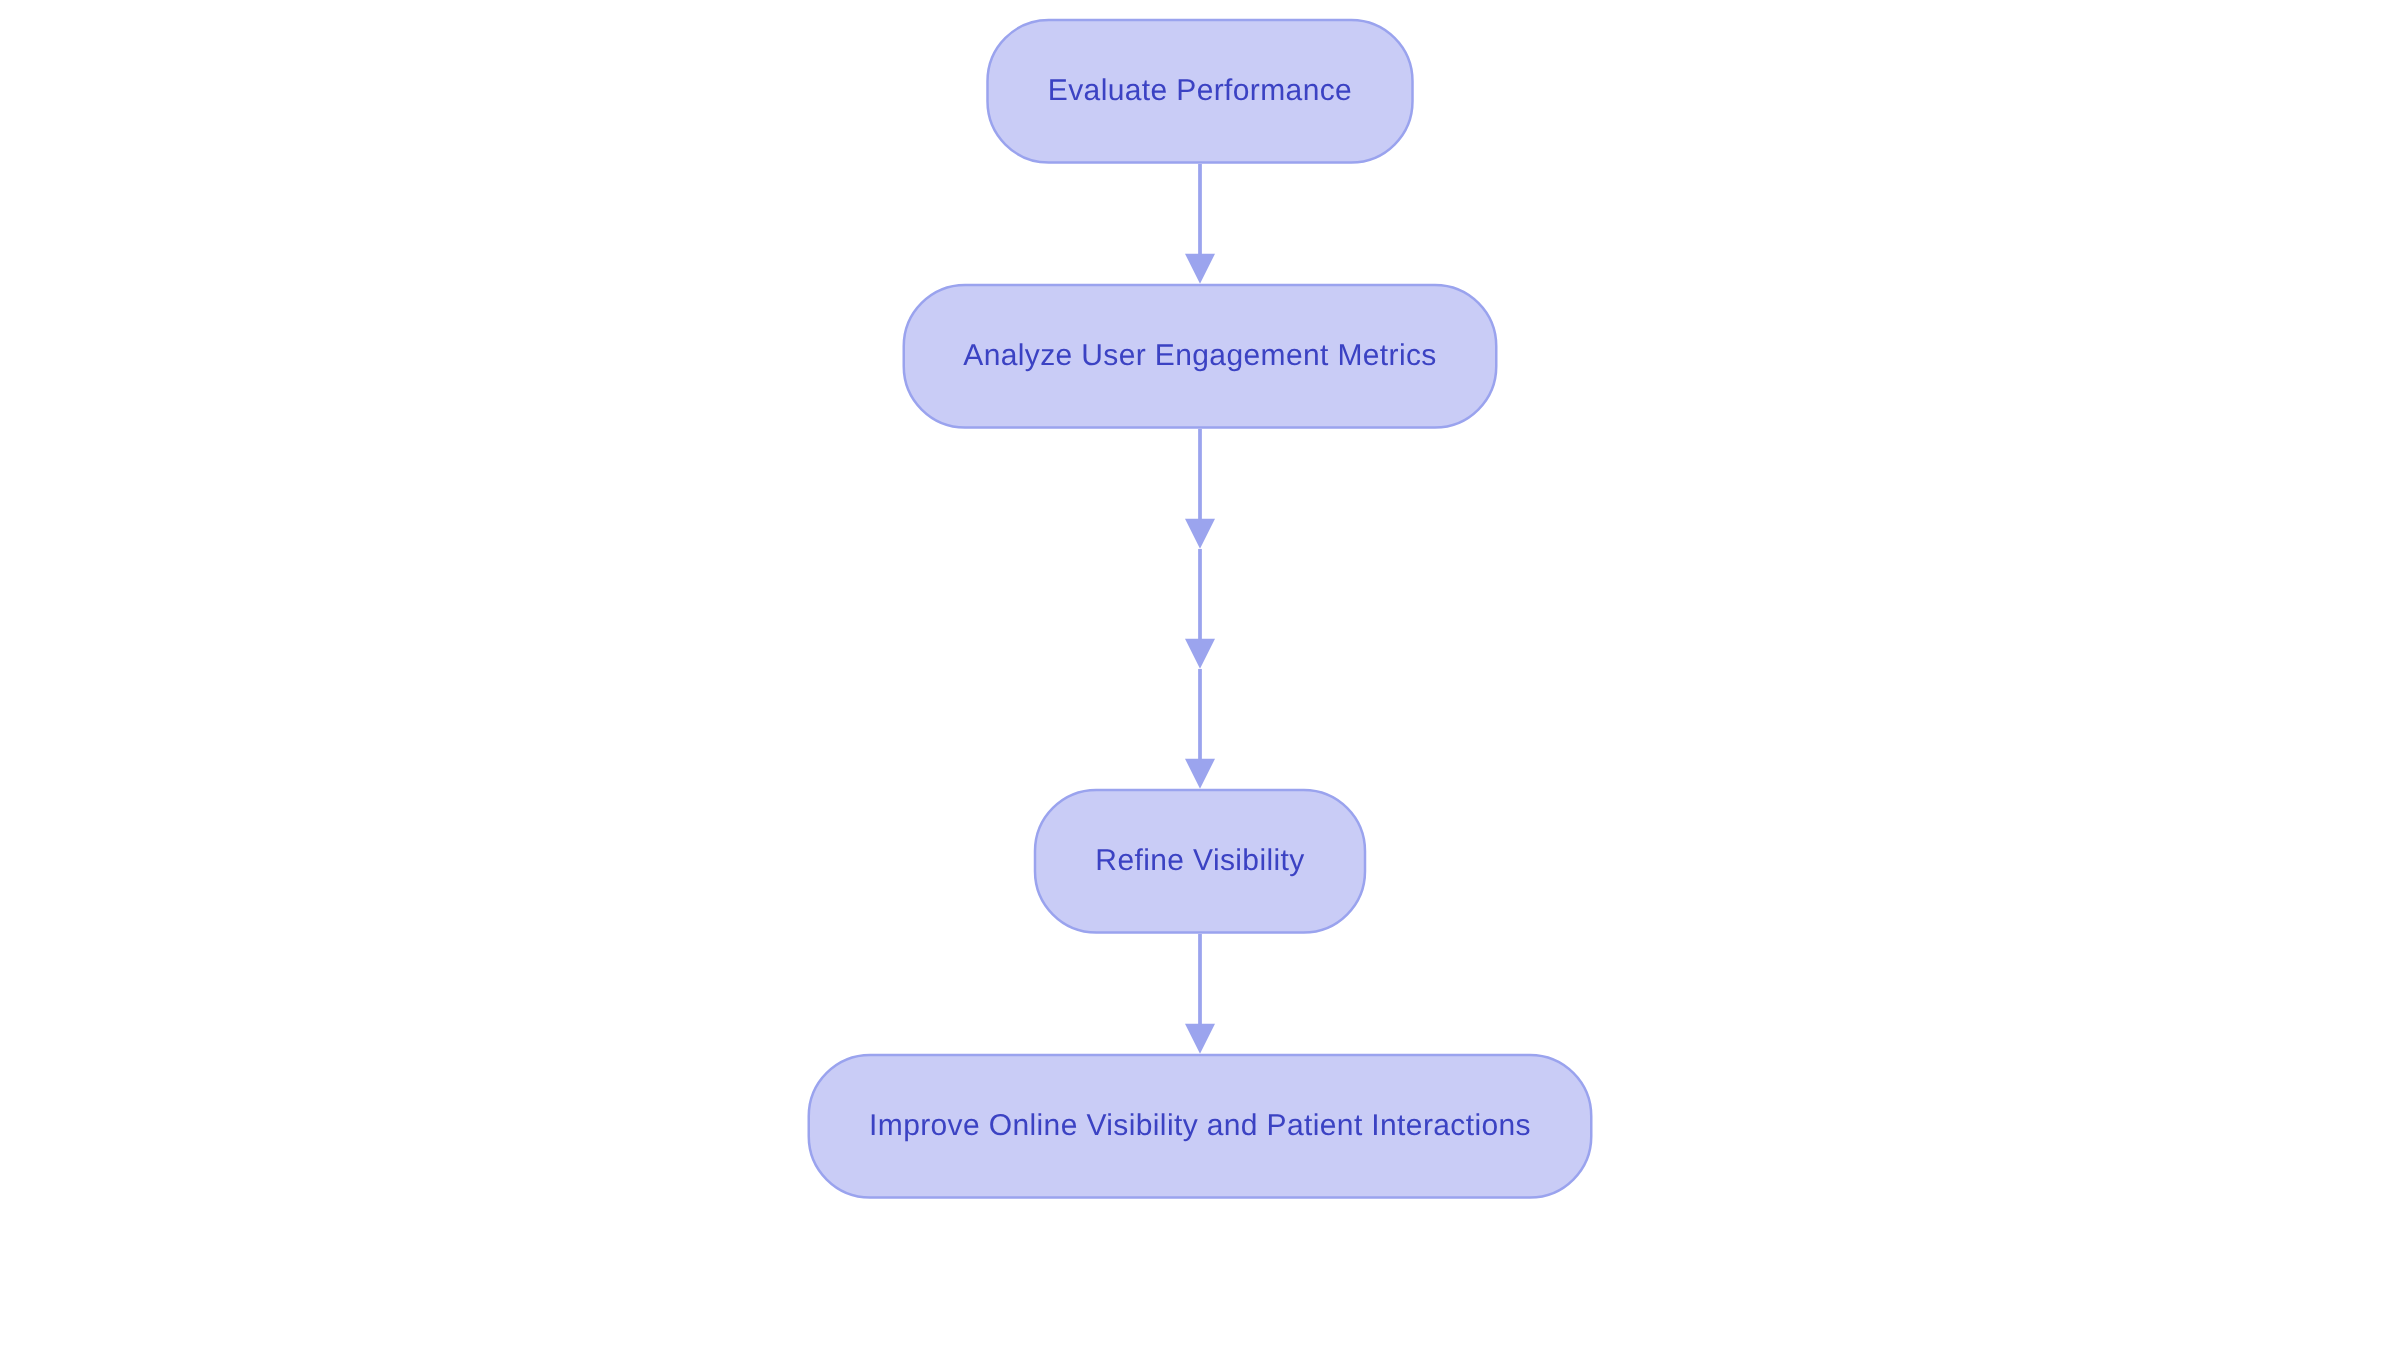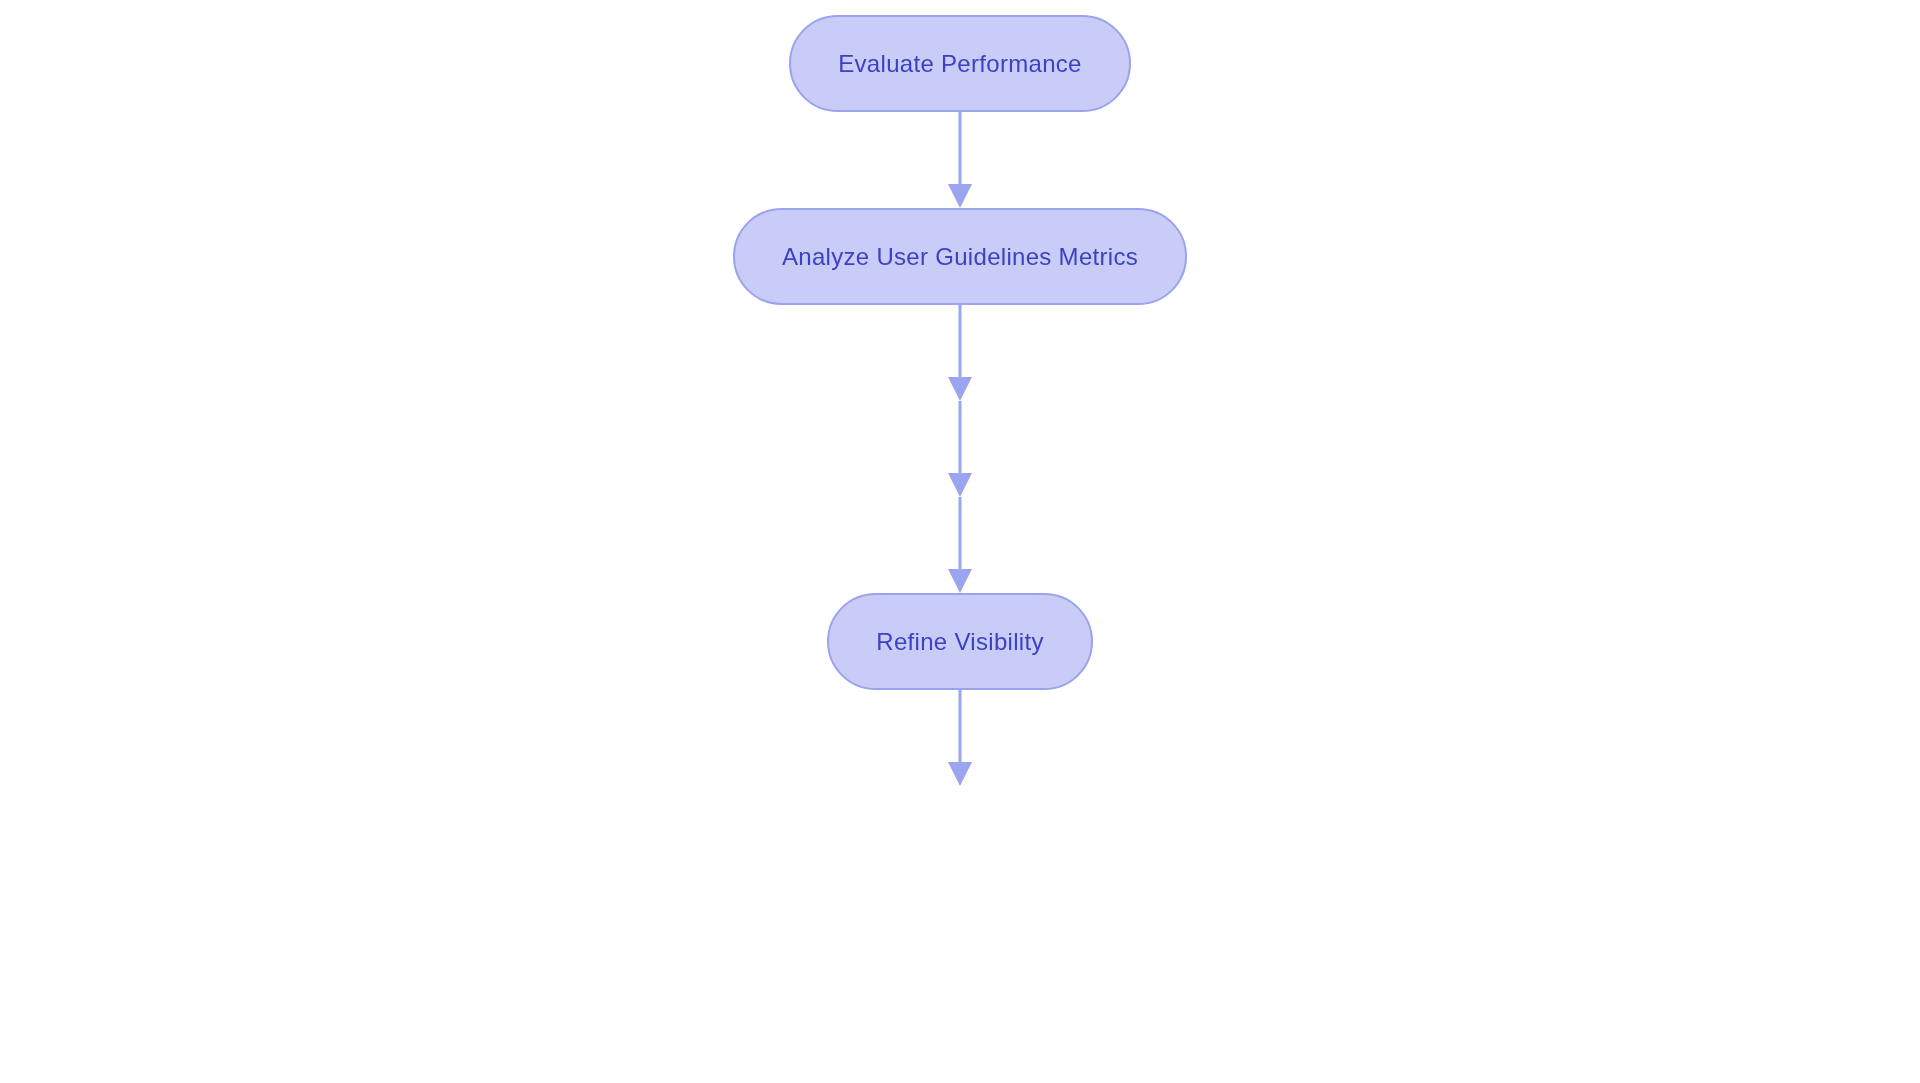--- a/index.html
+++ b/index.html
@@ -17,21 +17,21 @@
     position: absolute;
     top: 15px;
     left: 0;
     width: 100%;
     display: flex;
     flex-direction: column;
     align-items: center;
   }
   .flow-node {
     box-sizing: border-box;
-    height: 97px;
+    height: 116px;
     padding: 0 47px;
     border-radius: 50px;
     background: var(--node-fill, #c9ccf6);
     border: 2px solid var(--node-border, #9aa3ee);
     display: flex;
     align-items: center;
     justify-content: center;
     white-space: nowrap;
   }
   .flow-node .node-label {
@@ -62,21 +62,21 @@
   <div class="flow-node">
     <span class="node-label">Evaluate Performance</span>
   </div>
 
   <svg class="flow-arrow" viewBox="0 0 26 96" aria-hidden="true">
     <line x1="13" y1="0" x2="13" y2="74"></line>
     <polygon points="1,72 25,72 13,96"></polygon>
   </svg>
 
   <div class="flow-node">
-    <span class="node-label">Analyze User Guidelines Metrics</span>
+    <span class="node-label">Analyze User Engagement Metrics</span>
   </div>
 
   <svg class="flow-arrow" viewBox="0 0 26 96" aria-hidden="true">
     <line x1="13" y1="0" x2="13" y2="74"></line>
     <polygon points="1,72 25,72 13,96"></polygon>
   </svg>
 
 
   <svg class="flow-arrow" viewBox="0 0 26 96" aria-hidden="true">
     <line x1="13" y1="0" x2="13" y2="74"></line>
@@ -91,14 +91,17 @@
 
   <div class="flow-node">
     <span class="node-label">Refine Visibility</span>
   </div>
 
   <svg class="flow-arrow" viewBox="0 0 26 96" aria-hidden="true">
     <line x1="13" y1="0" x2="13" y2="74"></line>
     <polygon points="1,72 25,72 13,96"></polygon>
   </svg>
 
+  <div class="flow-node">
+    <span class="node-label">Improve Online Visibility and Patient Interactions</span>
+  </div>
 
 </div>
 
 </body></html>

